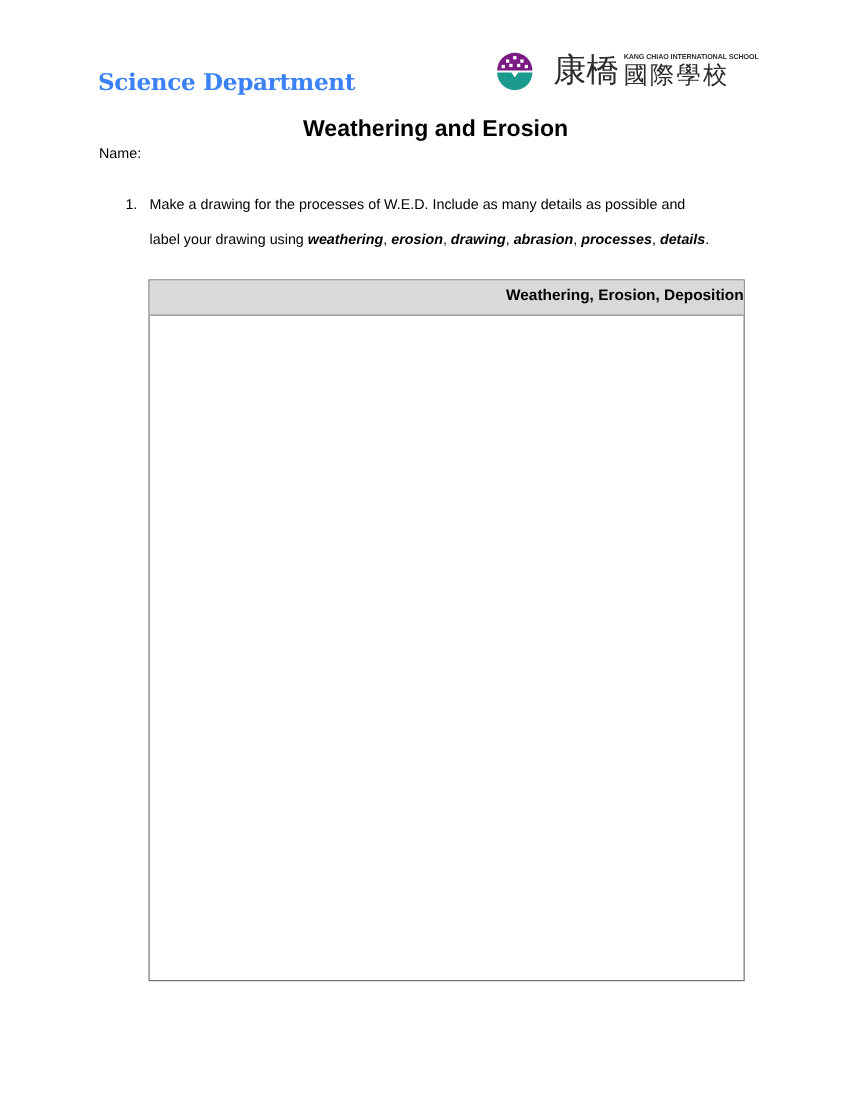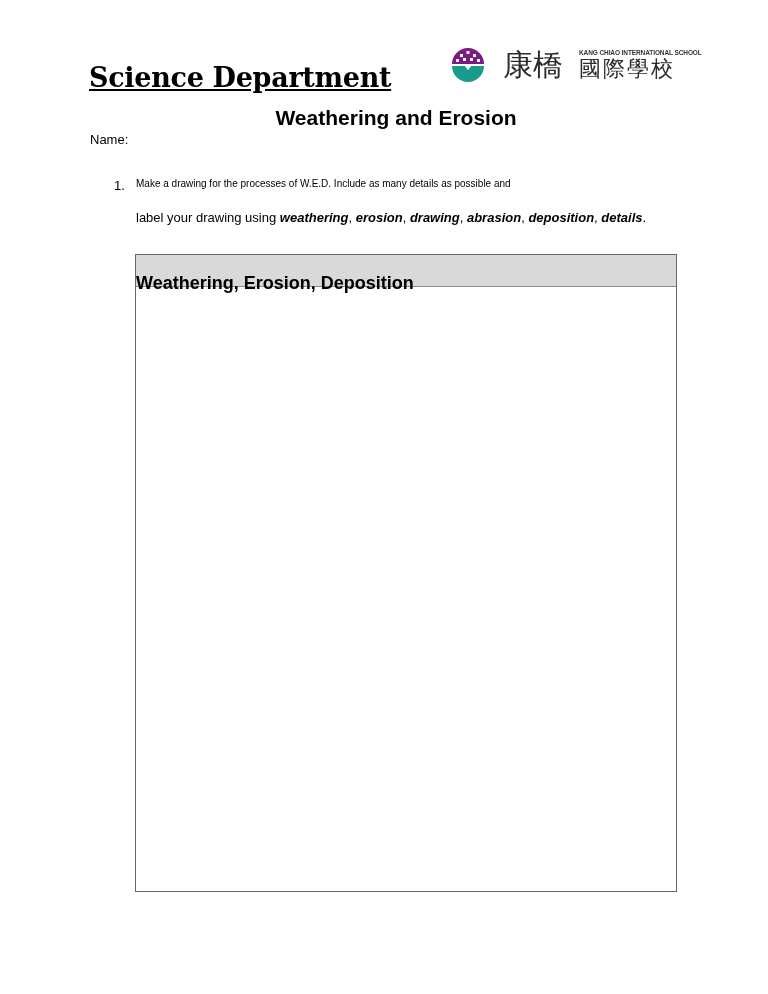--- a/index.html
+++ b/index.html
@@ -1,36 +1,36 @@
 <!DOCTYPE html>
 <html><head>
 <meta charset="utf-8">
 <style>
   html, body { margin: 0; padding: 0; background: #ffffff; }
   body { width: 768px; height: 994px; position: relative; overflow: hidden;
          font-family: "Liberation Sans", sans-serif; color: #000; }
   .dept { position: absolute; left: 89px; top: 62px; font-family: "DejaVu Serif", serif;
-          font-weight: bold; font-size: 27px; color: #000000; letter-spacing: -0.3px; text-decoration: underline; }
+          font-weight: bold; font-size: 21px; color: #3b82f6; letter-spacing: -0.3px; }
   .logo { position: absolute; left: 451px; top: 46px; height: 38px; display: flex; align-items: center; }
   .logo-mark { width: 34px; height: 36px; }
   .logo-zh-big { font-family: "DejaVu Sans", sans-serif; font-size: 30px; color: #2b2b2b; margin-left: 18px; line-height: 36px; }
-  .logo-right { display: flex; flex-direction: column; margin-left: 16px; }
+  .logo-right { display: flex; flex-direction: column; margin-left: 4px; }
   .logo-en { font-size: 6.5px; font-weight: bold; color: #333; letter-spacing: -0.1px; white-space: nowrap; }
   .logo-zh-small { font-family: "DejaVu Sans", sans-serif; font-size: 22px; color: #2b2b2b; letter-spacing: 2px; line-height: 26px; }
   .title { position: absolute; left: 12px; width: 768px; top: 106px; text-align: center;
            font-weight: bold; font-size: 21px; }
   .name-label { position: absolute; left: 90px; top: 132px; font-size: 13px; }
   .q-num { position: absolute; left: 114px; top: 178px; font-size: 13px; }
-  .q-line1 { position: absolute; left: 136px; top: 178px; font-size: 10px; }
+  .q-line1 { position: absolute; left: 136px; top: 178px; font-size: 13px; }
   .q-line2 { position: absolute; left: 136px; top: 210px; font-size: 13px; }
   .q-line2 i { font-style: italic; font-weight: bold; }
   .table { position: absolute; left: 135px; top: 254px; width: 540px; height: 636px;
            border: 1.5px solid #666; box-sizing: content-box; }
   .table-head { height: 32px; background: #d9d9d9; border-bottom: 1.5px solid #8c8c8c;
-                text-align: left; font-weight: bold; font-size: 18px; padding-top: 18px; box-sizing: border-box; }
+                text-align: right; font-weight: bold; font-size: 14px; padding-top: 5px; box-sizing: border-box; }
   .table-body { height: 602px; }
 </style>
 </head>
 <body>
 
 <div class="dept">Science Department</div>
 
 <div class="logo">
   <svg class="logo-mark" viewBox="0 0 34 36">
     <path d="M17 1 A16 16 0 0 1 33 17 L1 17 A16 16 0 0 1 17 1Z" fill="#7b1a82"></path>
@@ -51,19 +51,19 @@
   </div>
 </div>
 
 <div class="title">Weathering and Erosion</div>
 
 <div class="name-label">Name:</div>
 
 <div class="q-num">1.</div>
 <div class="q-line1">Make a drawing for the processes of W.E.D. Include as many details as possible and</div>
 <div class="q-line2">
-  <span>label your drawing using </span><i>weathering</i><span>, </span><i>erosion</i><span>, </span><i>drawing</i><span>, </span><i>abrasion</i><span>, </span><i>deposition</i><span>, </span><i>details</i><span>.</span>
+  <span>label your drawing using </span><i>weathering</i><span>, </span><i>erosion</i><span>, </span><i>drawing</i><span>, </span><i>abrasion</i><span>, </span><i>processes</i><span>, </span><i>details</i><span>.</span>
 </div>
 
 <div class="table">
   <div class="table-head">Weathering, Erosion, Deposition</div>
   <div class="table-body"></div>
 </div>
 
 </body></html>

